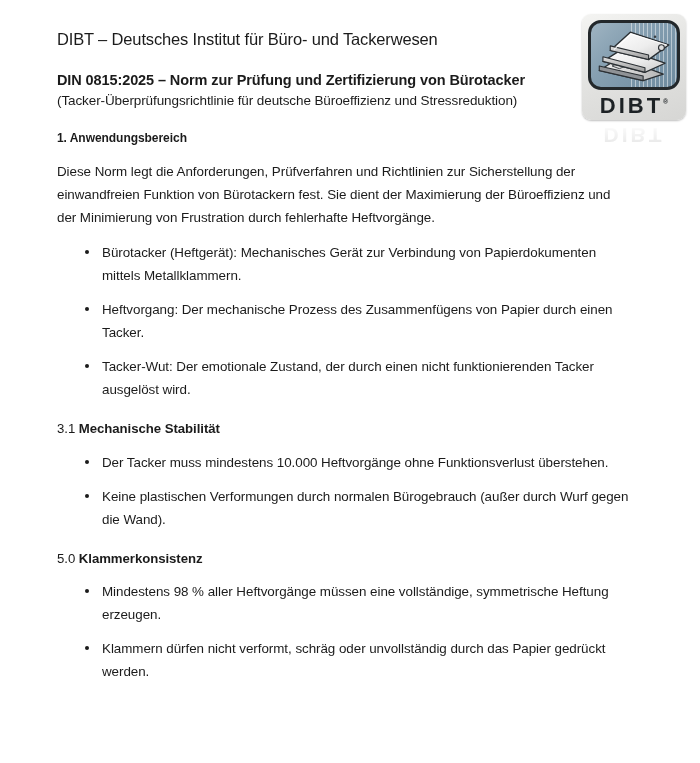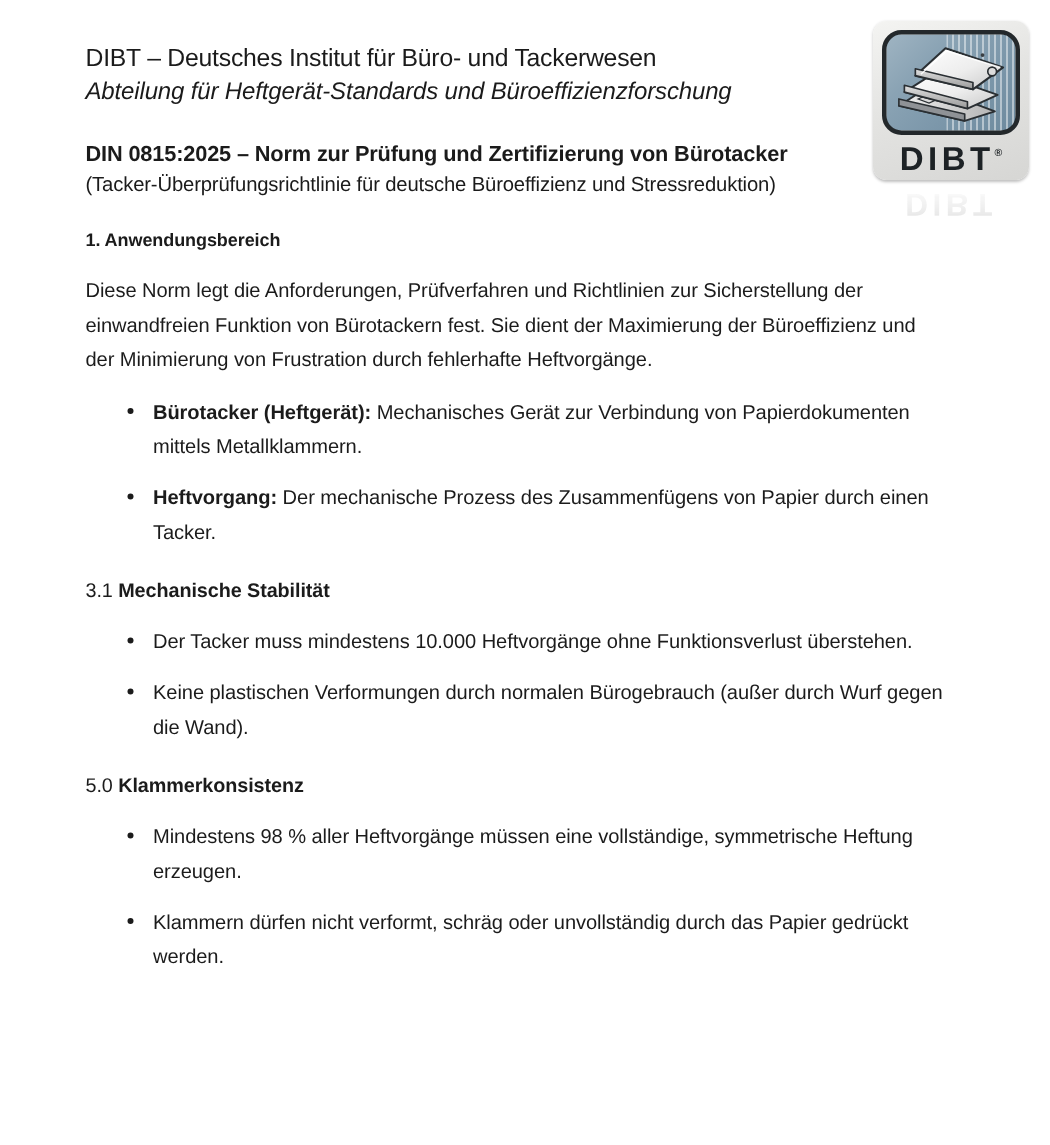--- a/index.html
+++ b/index.html
@@ -182,21 +182,21 @@
   ul.bullets li:last-child { margin-bottom: 0; }
   ul.bullets li .dot {
     position: absolute;
     left: 28px;
     top: 9px;
     width: 4px;
     height: 4px;
     border-radius: 50%;
     background: #1b1b1b;
   }
-  .term { font-weight: 700; }
+  .term { font-weight: 400; }
 </style>
 </head>
 <body>
 
 <div class="page">
 
   <div class="logo-wrap">
     <div class="logo-card">
       <div class="logo-badge">
         <div class="logo-stripes"></div>
@@ -235,36 +235,39 @@
         </svg>
       </div>
       <div class="logo-word">
         <span>DIBT</span><sup>®</sup>
       </div>
     </div>
     <div class="logo-reflection">DIBT</div>
   </div>
 
   <div class="org-title">DIBT – Deutsches Institut für Büro- und Tackerwesen</div>
-  <div class="org-sub">Abteilung für Heftgerät-Standards und Büroeffizienzforschung</div>
 
   <div class="norm-title">DIN 0815:2025 – Norm zur Prüfung und Zertifizierung von Bürotacker</div>
   <div class="norm-sub">(Tacker-Überprüfungsrichtlinie für deutsche Büroeffizienz und Stressreduktion)</div>
 
   <h2 class="sec">1. Anwendungsbereich</h2>
   <p class="body">Diese Norm legt die Anforderungen, Prüfverfahren und Richtlinien zur Sicherstellung der einwandfreien Funktion von Bürotackern fest. Sie dient der Maximierung der Büroeffizienz und der Minimierung von Frustration durch fehlerhafte Heftvorgänge.</p>
 
   <ul class="bullets">
     <li>
       <span class="dot"></span>
       <span class="term">Bürotacker (Heftgerät):</span><span> Mechanisches Gerät zur Verbindung von Papierdokumenten mittels Metallklammern.</span>
     </li>
     <li>
       <span class="dot"></span>
       <span class="term">Heftvorgang:</span><span> Der mechanische Prozess des Zusammenfügens von Papier durch einen Tacker.</span>
+    </li>
+    <li>
+      <span class="dot"></span>
+      <span class="term">Tacker-Wut:</span><span> Der emotionale Zustand, der durch einen nicht funktionierenden Tacker ausgelöst wird.</span>
     </li>
   </ul>
 
 
   <h3 class="subsec">
     <span class="subsec-num">3.1 </span><span class="subsec-title">Mechanische Stabilität</span>
   </h3>
   <ul class="bullets">
     <li>
       <span class="dot"></span>

